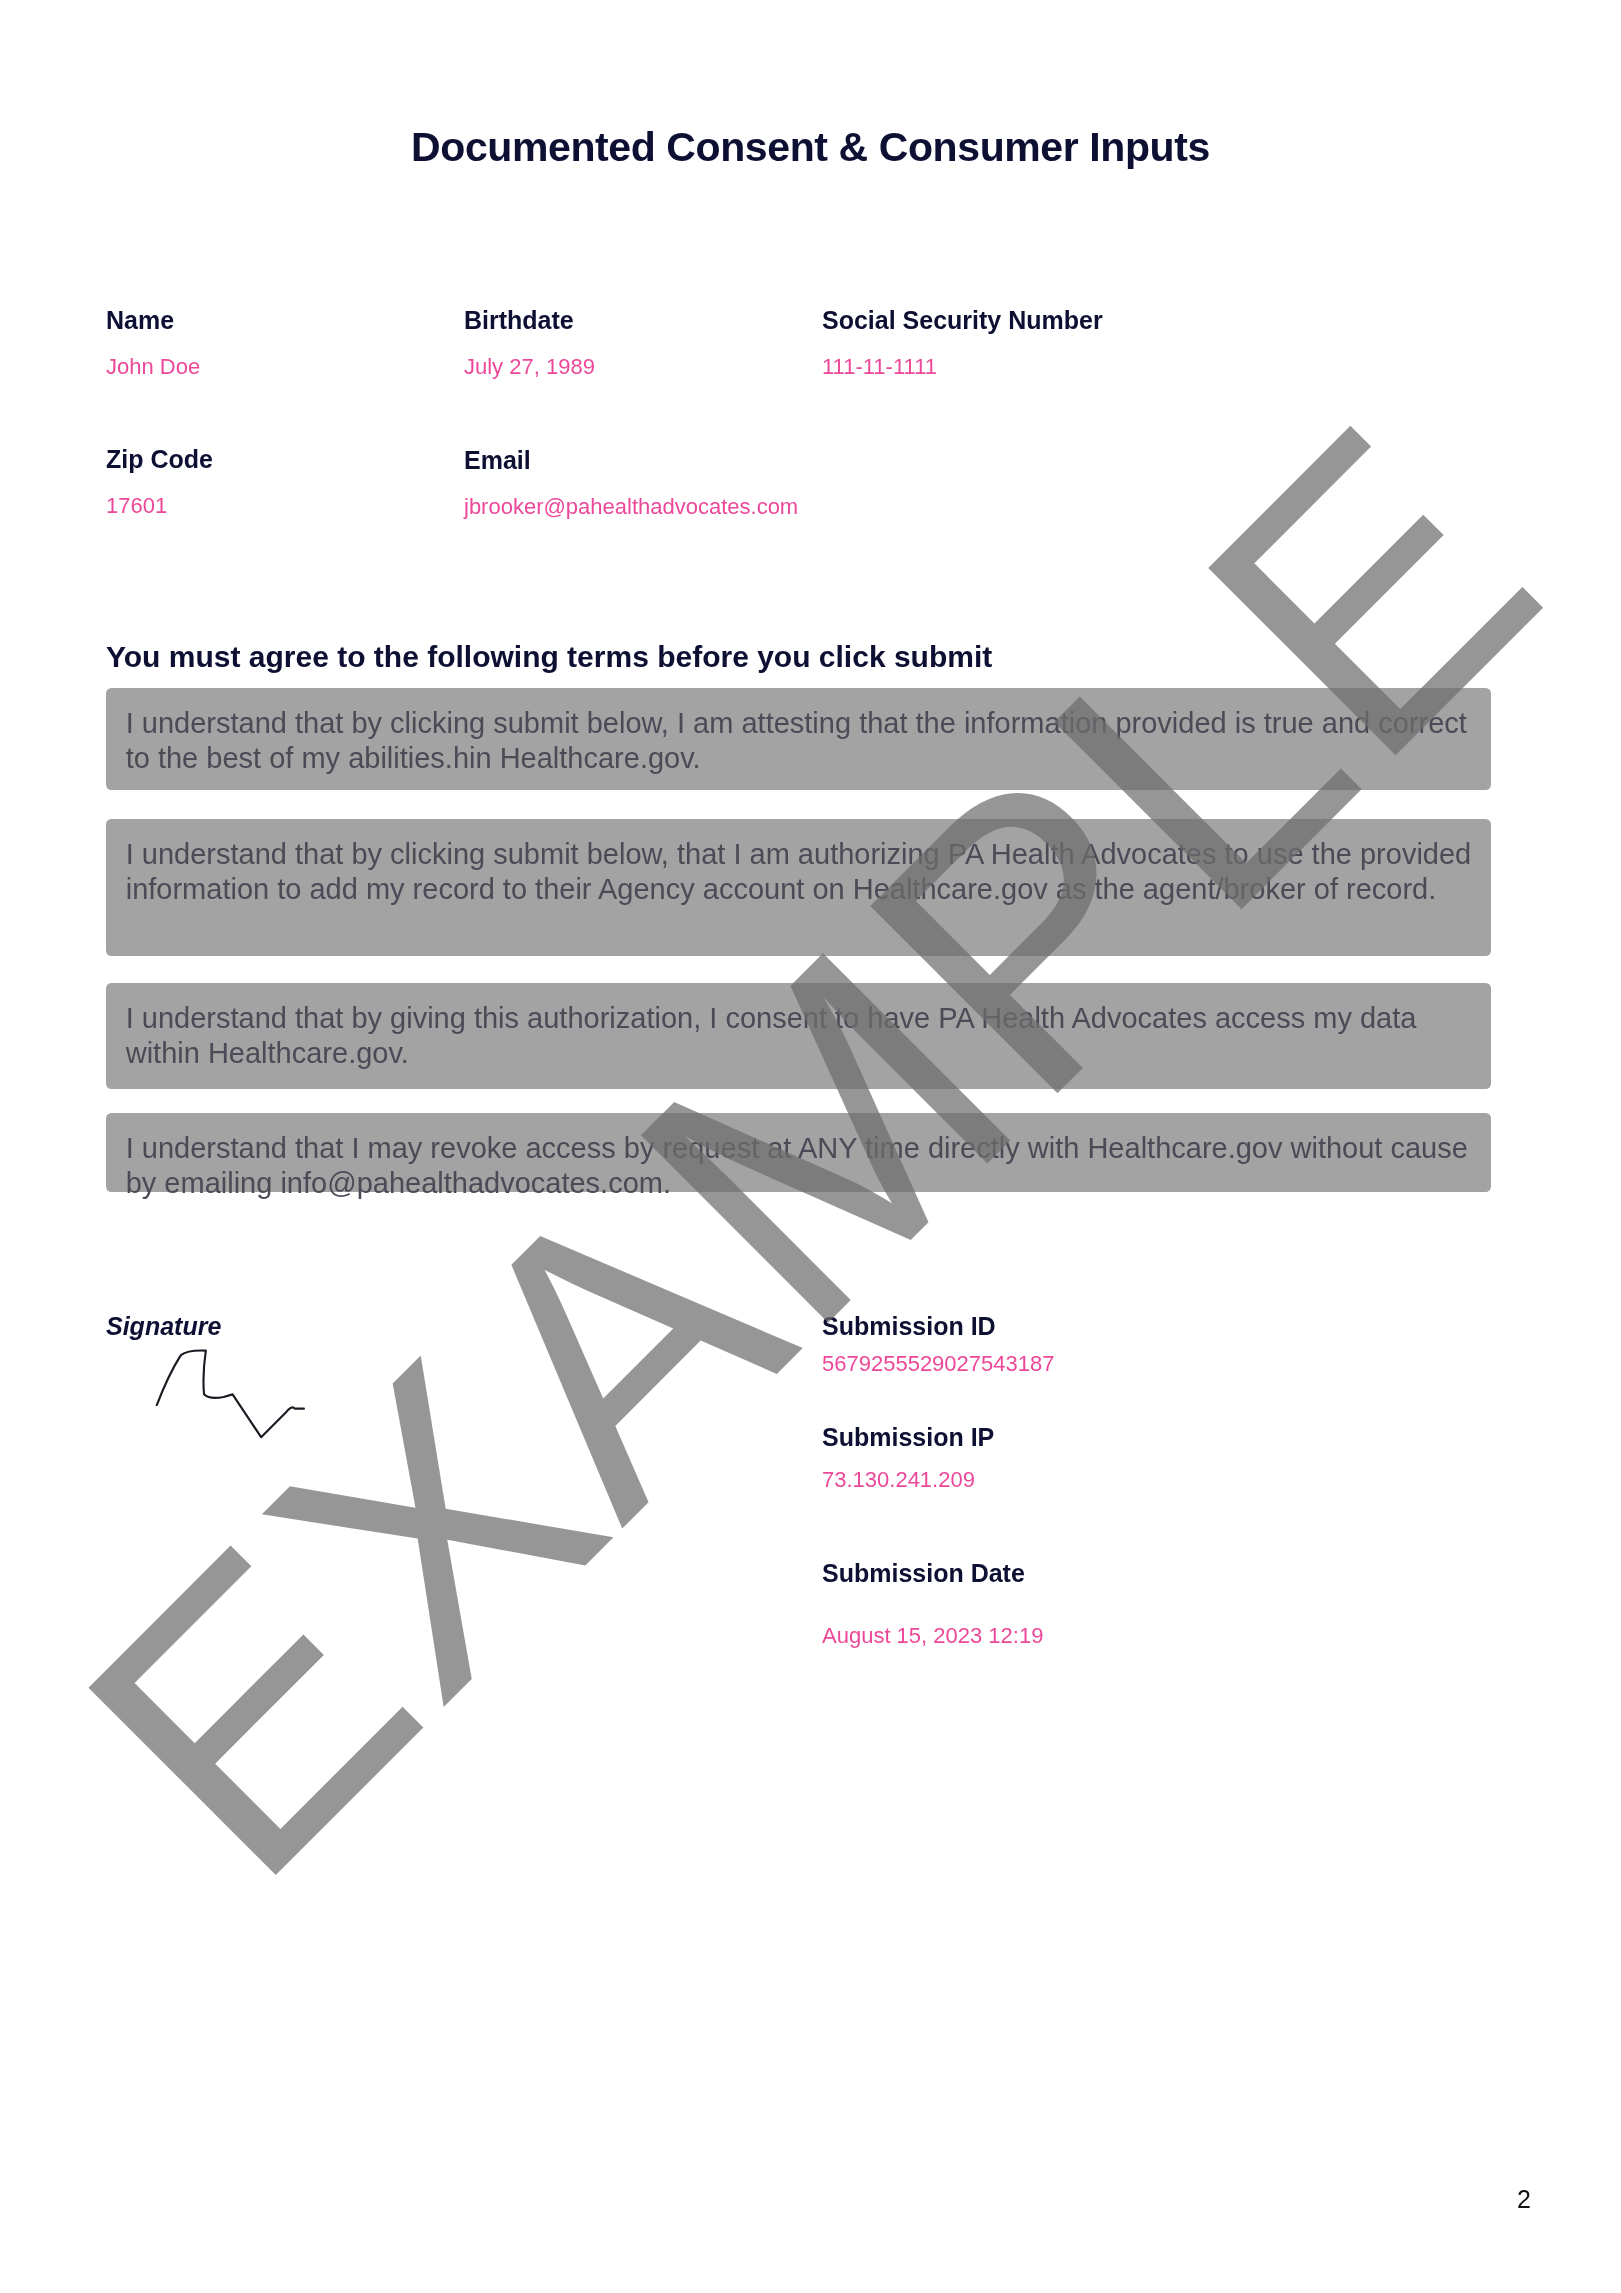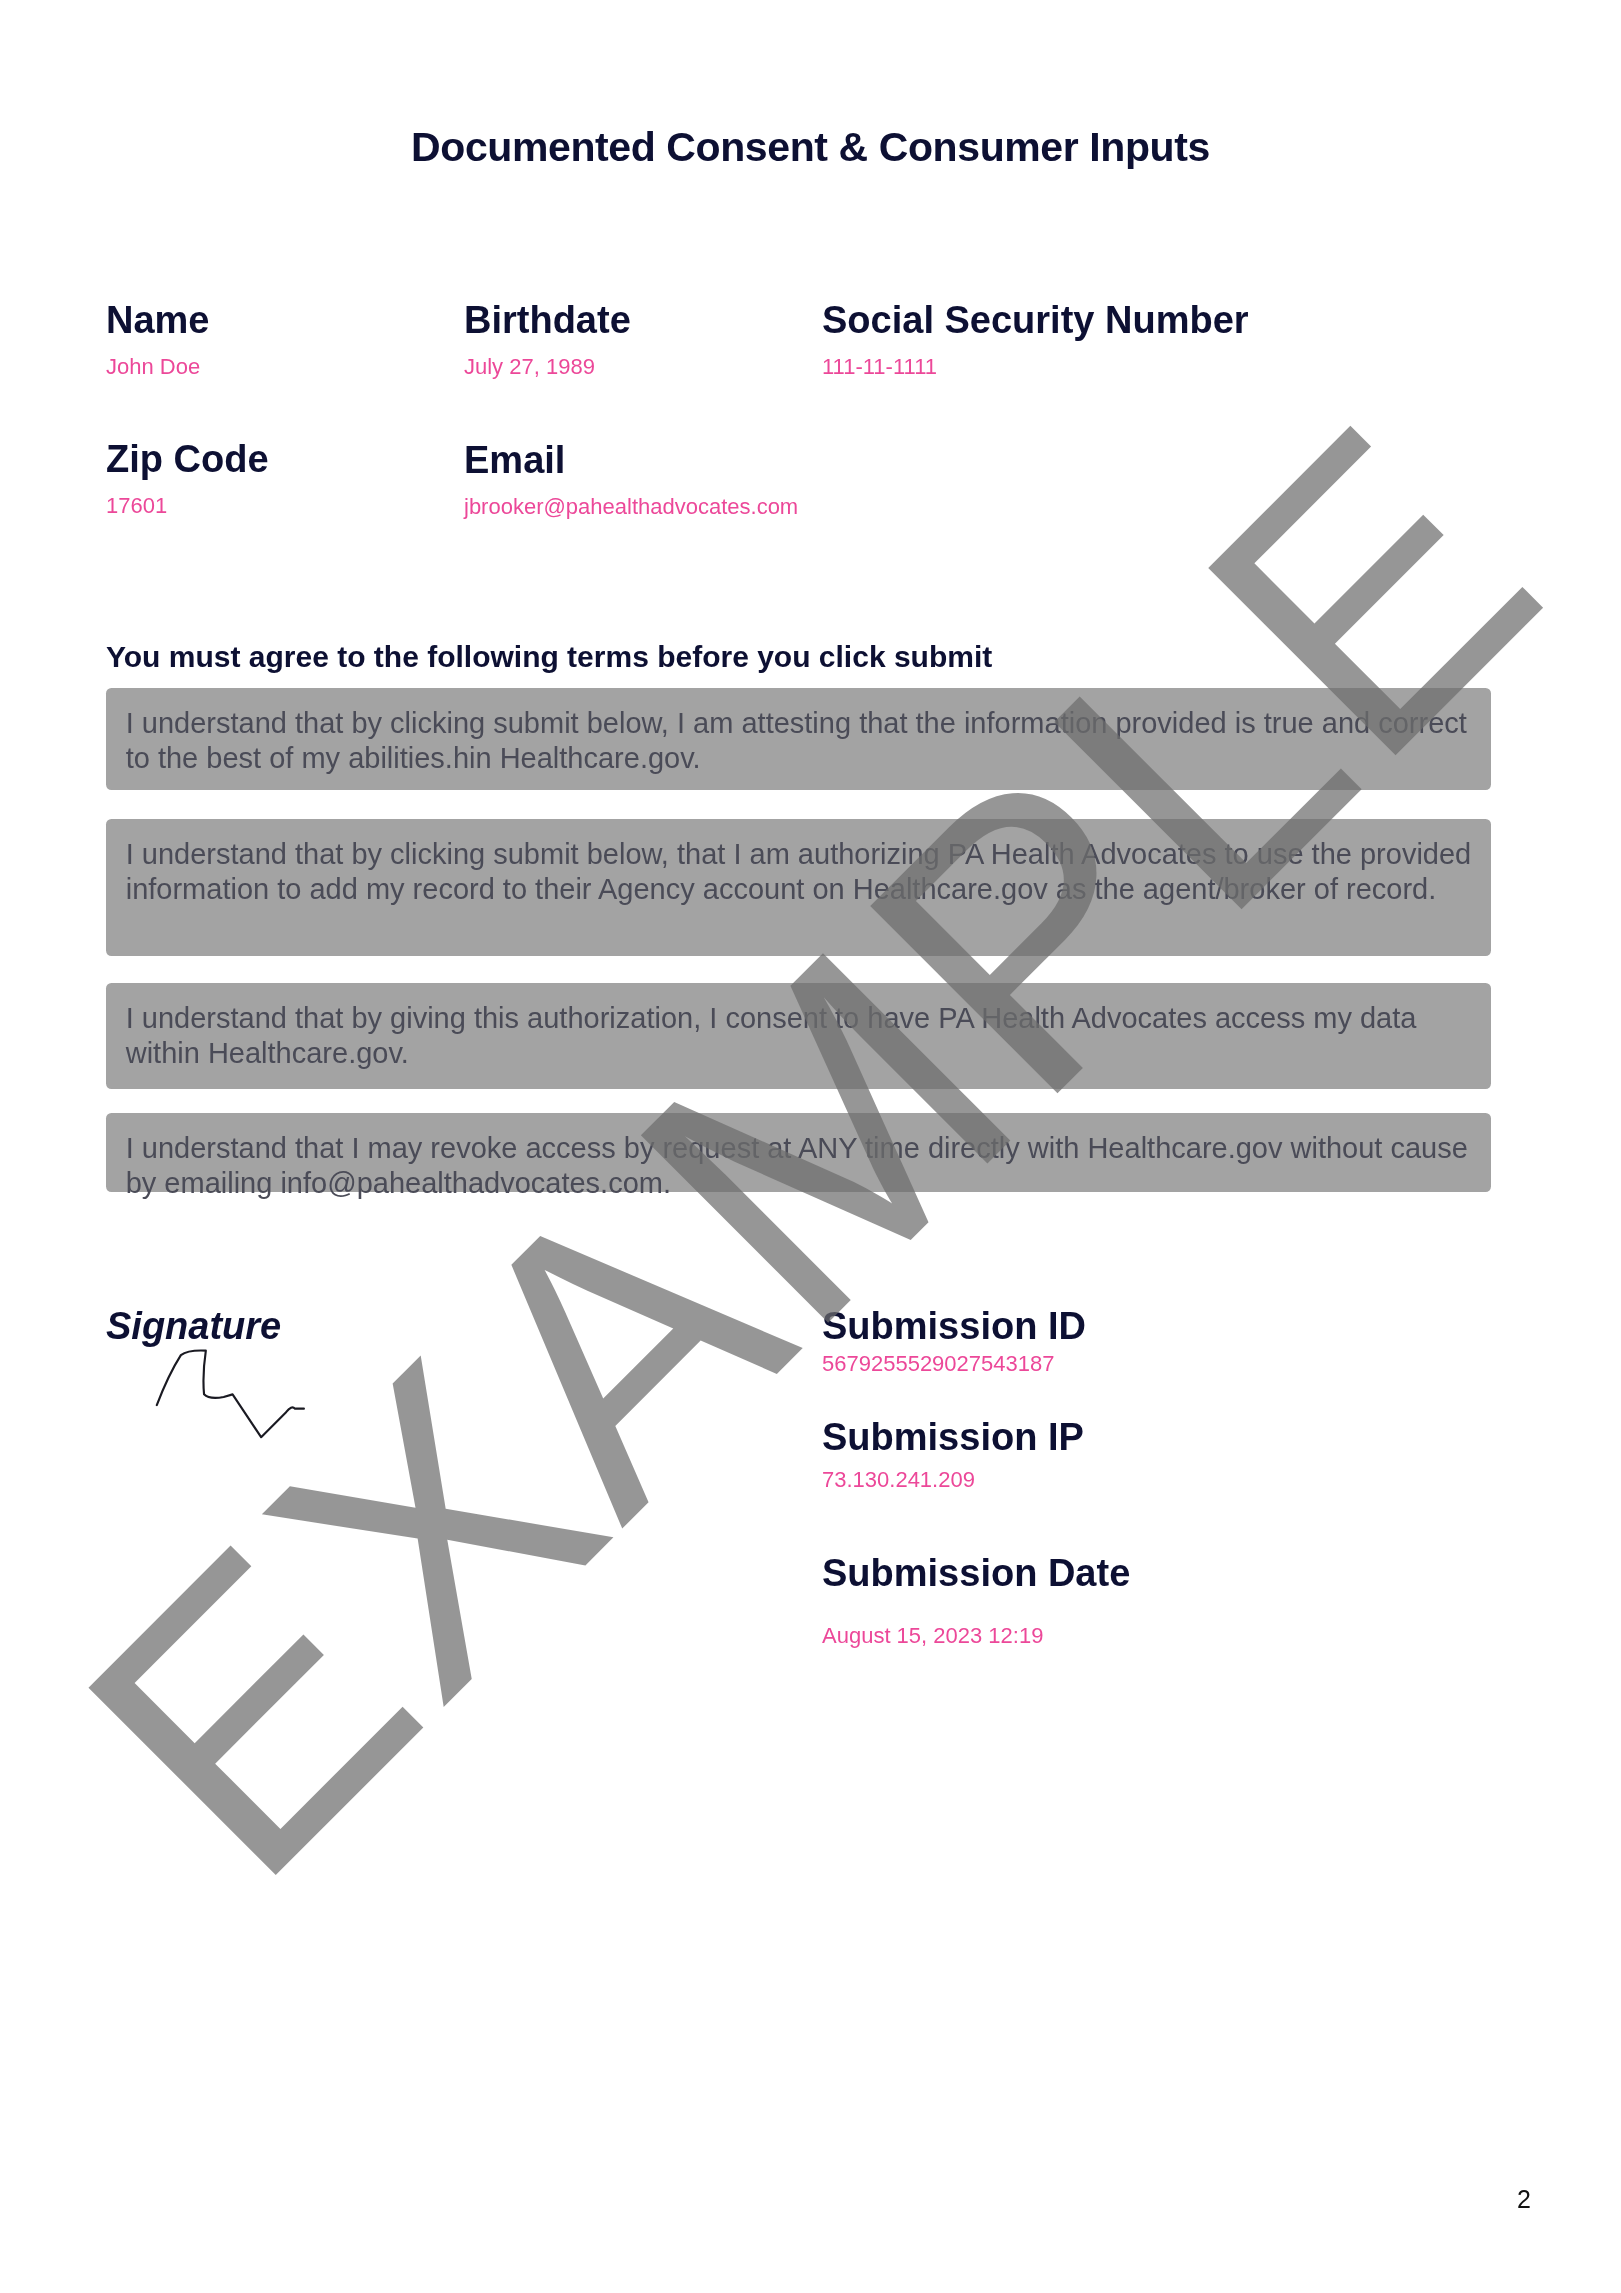--- a/index.html
+++ b/index.html
@@ -6,21 +6,21 @@
     body {
       width: 1621px; height: 2294px; position: relative; overflow: hidden;
       font-family: "Liberation Sans", "DejaVu Sans", sans-serif;
     }
     .title {
       position: absolute; left: 0; top: 124px; width: 1621px; text-align: center;
       font-size: 41px; font-weight: bold; color: #0d1033; letter-spacing: -0.4px;
       margin: 0;
     }
     .field { position: absolute; }
-    .label { font-size: 38px; font-weight: bold; color: #0d1033; line-height: 36px; }
+    .label { font-size: 25px; font-weight: bold; color: #0d1033; line-height: 36px; }
     .value { font-size: 22px; color: #ec4899; line-height: 36px; margin-top: 10.7px; }
     .terms-heading {
       position: absolute; left: 106px; top: 639px;
       font-size: 30px; font-weight: bold; color: #0d1033; line-height: 36px;
     }
     .term-box {
       position: absolute; left: 106px; width: 1385px; box-sizing: border-box;
       background: #a3a3a3; border-radius: 5.4px; padding: 18px 19.7px;
       font-size: 29px; color: #4a4b57; line-height: 35px;
     }

